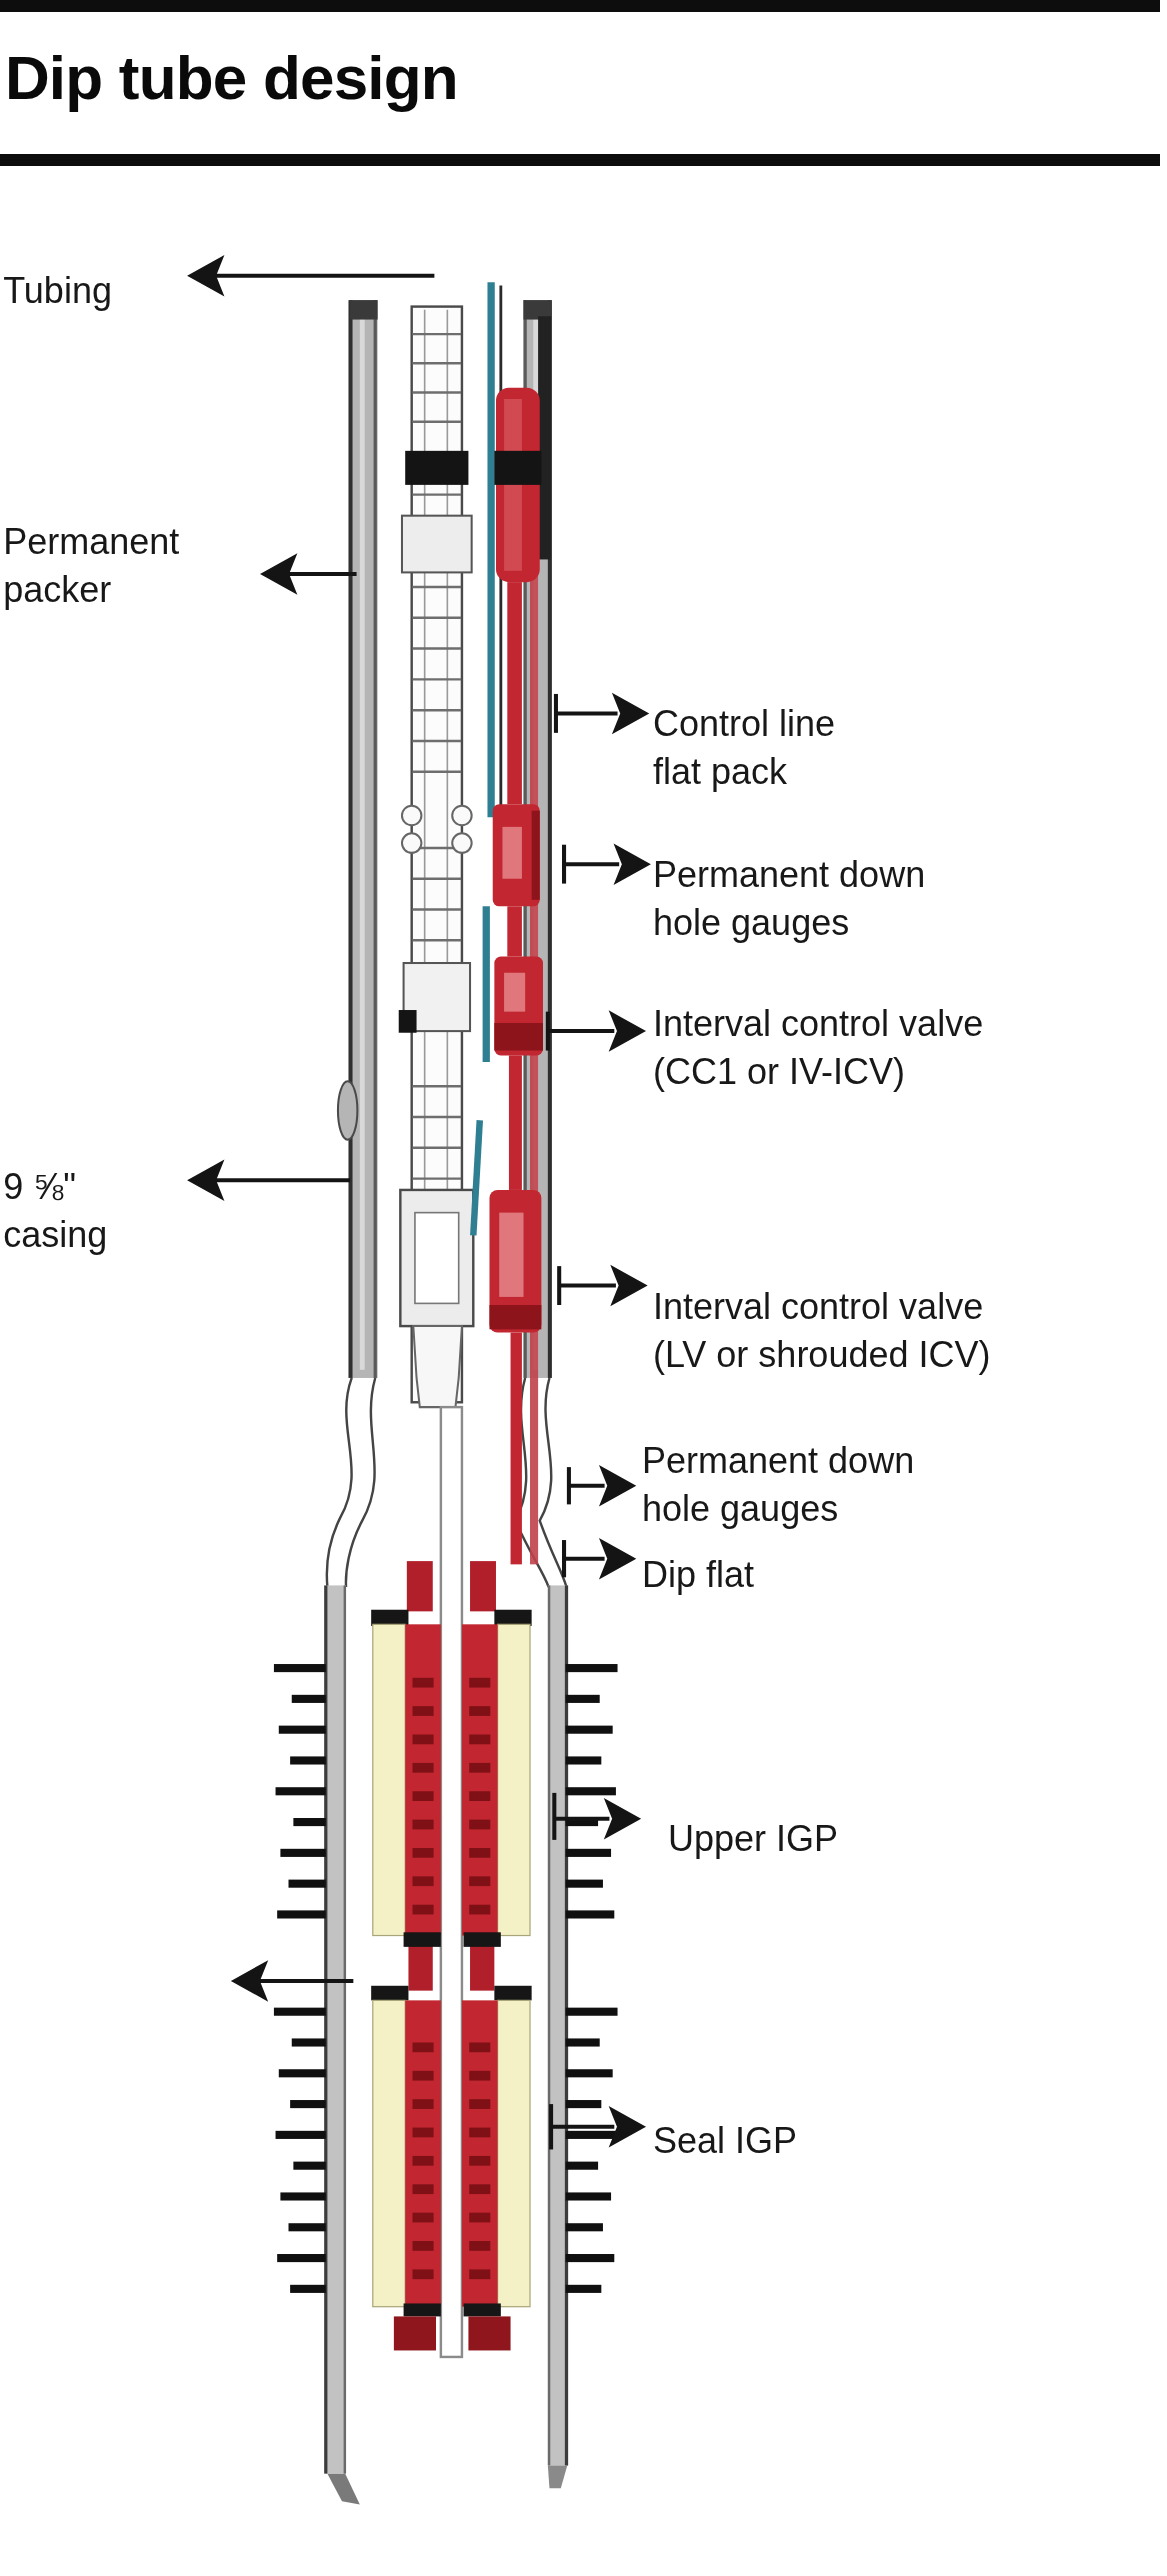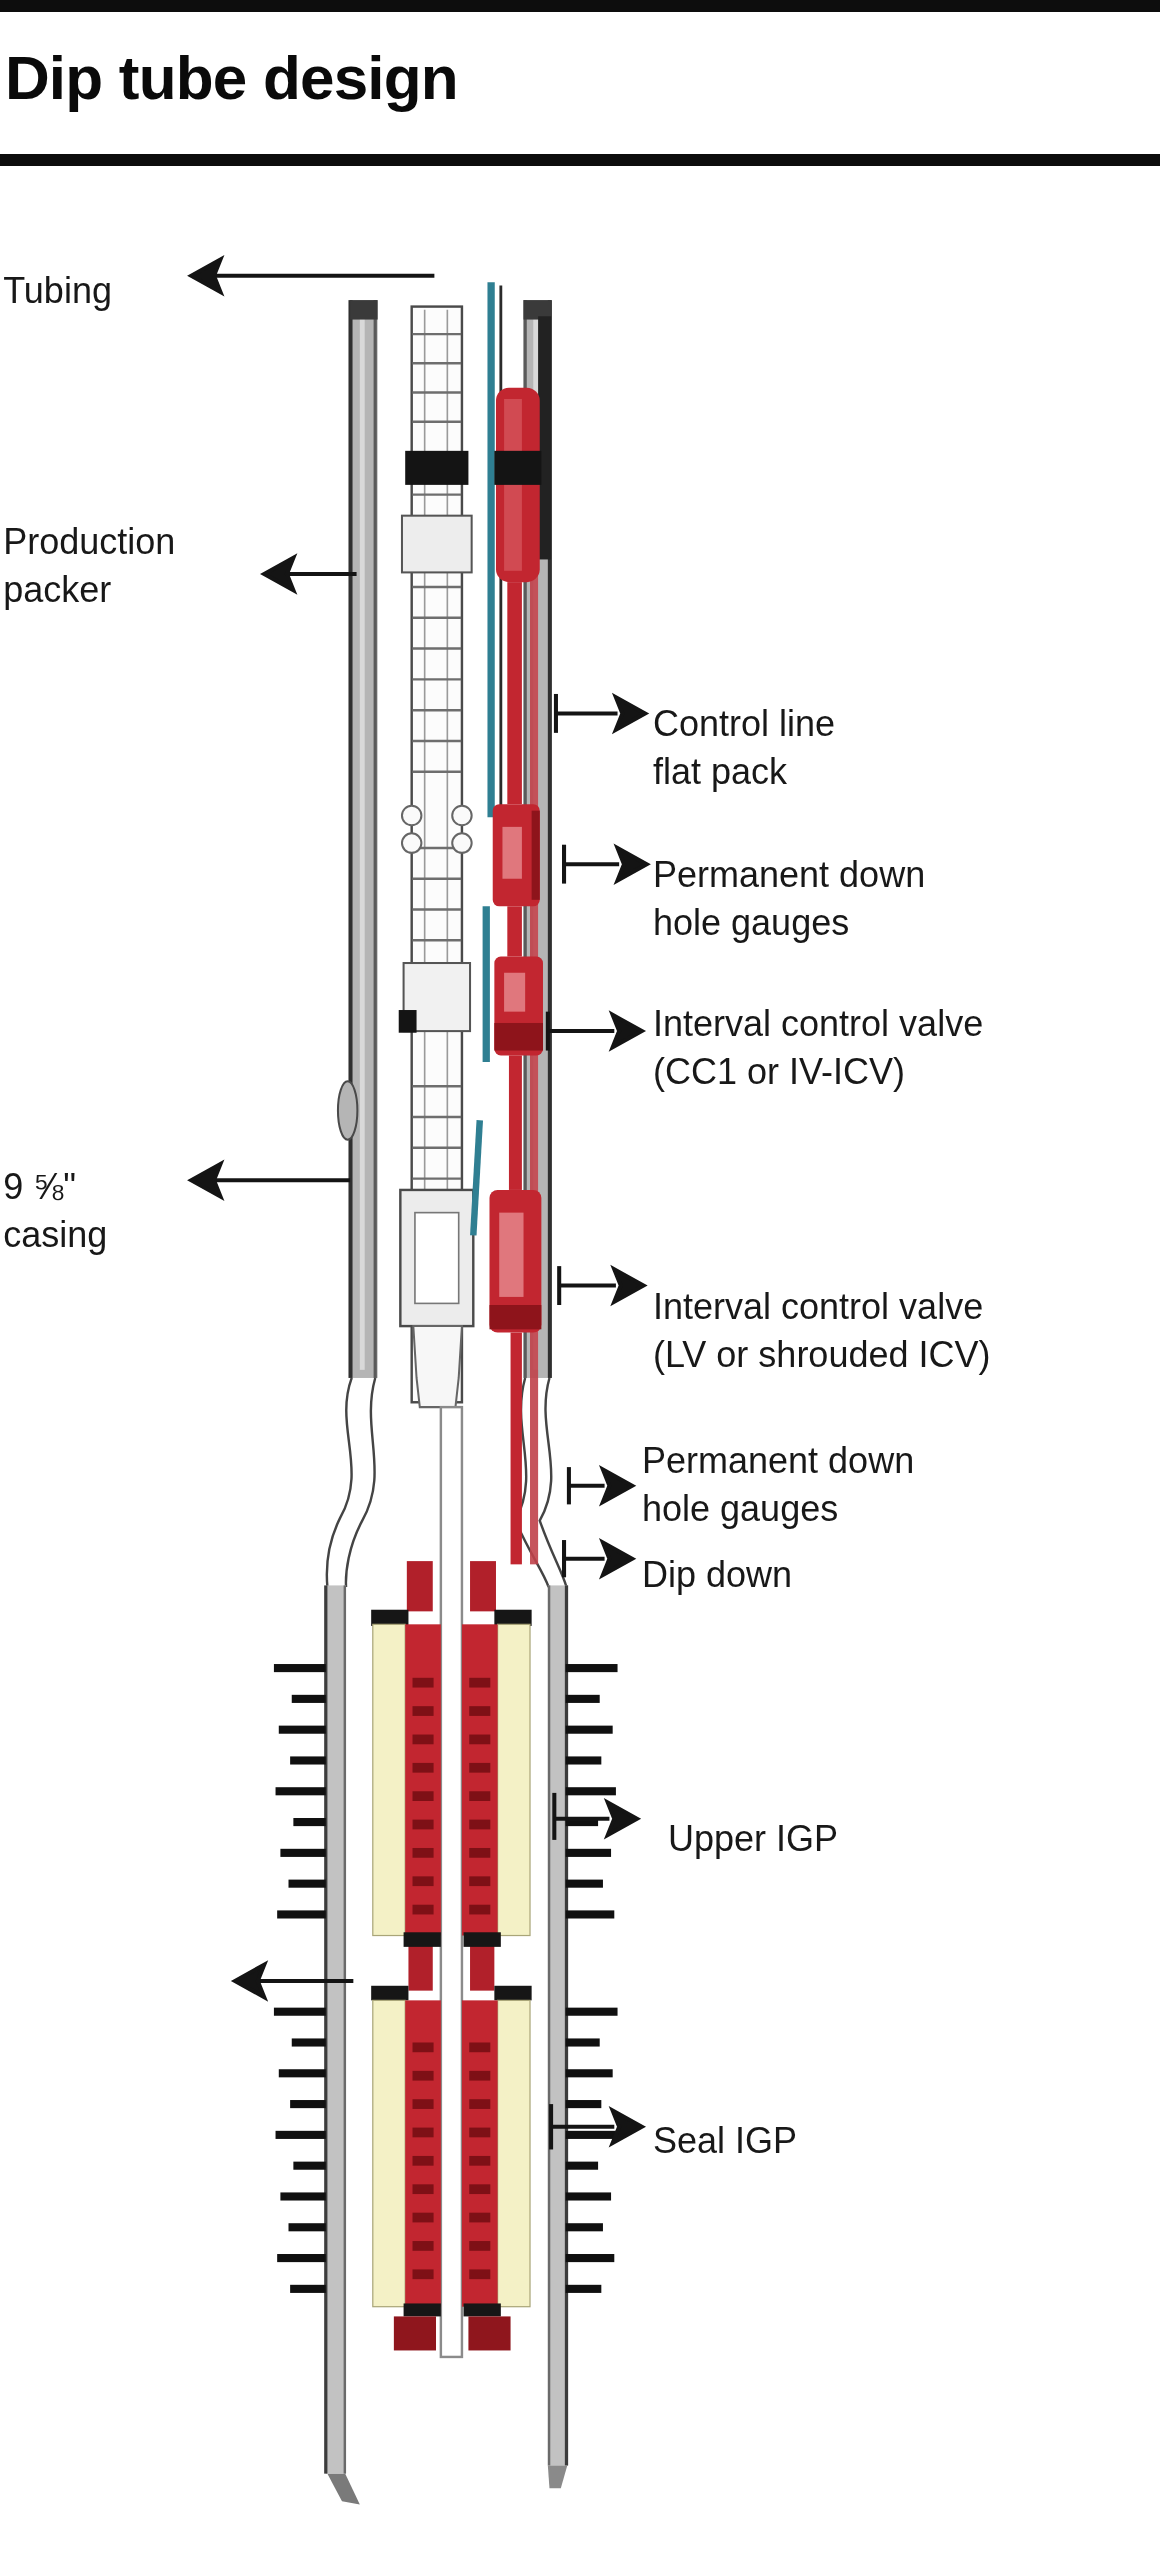--- a/index.html
+++ b/index.html
@@ -311,33 +311,33 @@
       </g>
       <g>
         <line x1="680" y1="2596" x2="680" y2="2652"></line>
         <line x1="680" y1="2624" x2="758" y2="2624"></line>
         <polygon points="792,2624 756,2604 764,2624 756,2644"></polygon>
       </g>
     </g>
   </svg>
 
   <div class="lbl" style="left:3.2px;top:253px">Tubing</div>
-  <div class="lbl" style="left:3.2px;top:504px">Production
+  <div class="lbl" style="left:3.2px;top:504px">Permanent
 packer</div>
   <div class="lbl" style="left:3.2px;top:1149px">9 ⅝"
 casing</div>
 
   <div class="lbl" style="left:653px;top:686px">Control line
 flat pack</div>
   <div class="lbl" style="left:653px;top:837px">Permanent down
 hole gauges</div>
   <div class="lbl" style="left:653px;top:986px">Interval control valve
 (CC1 or IV-ICV)</div>
   <div class="lbl" style="left:653px;top:1269px">Interval control valve
 (LV or shrouded ICV)</div>
   <div class="lbl" style="left:642px;top:1423px">Permanent down
 hole gauges</div>
-  <div class="lbl" style="left:642px;top:1537px">Dip down</div>
+  <div class="lbl" style="left:642px;top:1537px">Dip flat</div>
   <div class="lbl" style="left:668px;top:1801px">Upper IGP</div>
   <div class="lbl" style="left:653px;top:2103px">Seal IGP</div>
 
 </div>
 
 
 </body></html>

